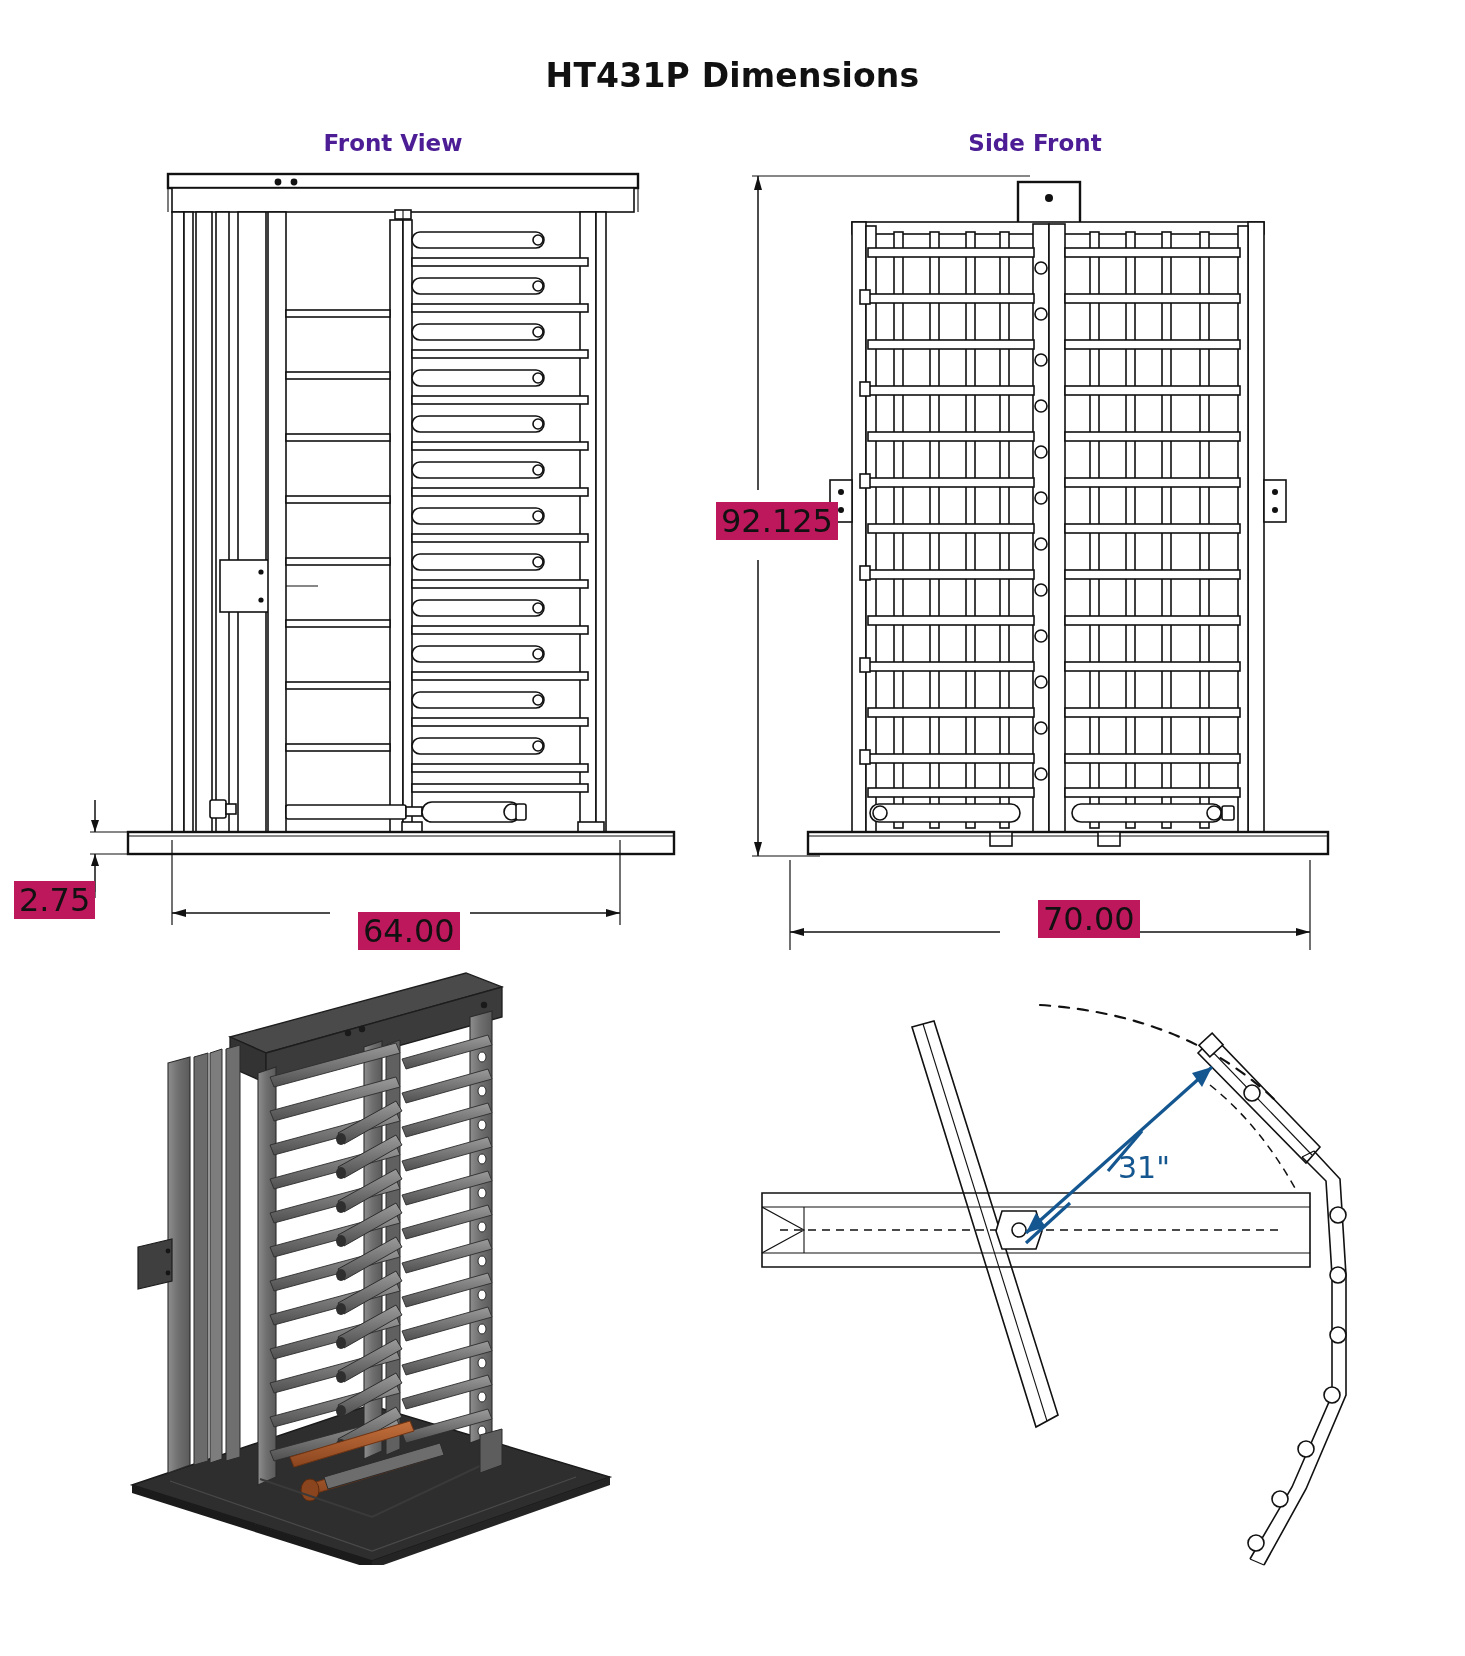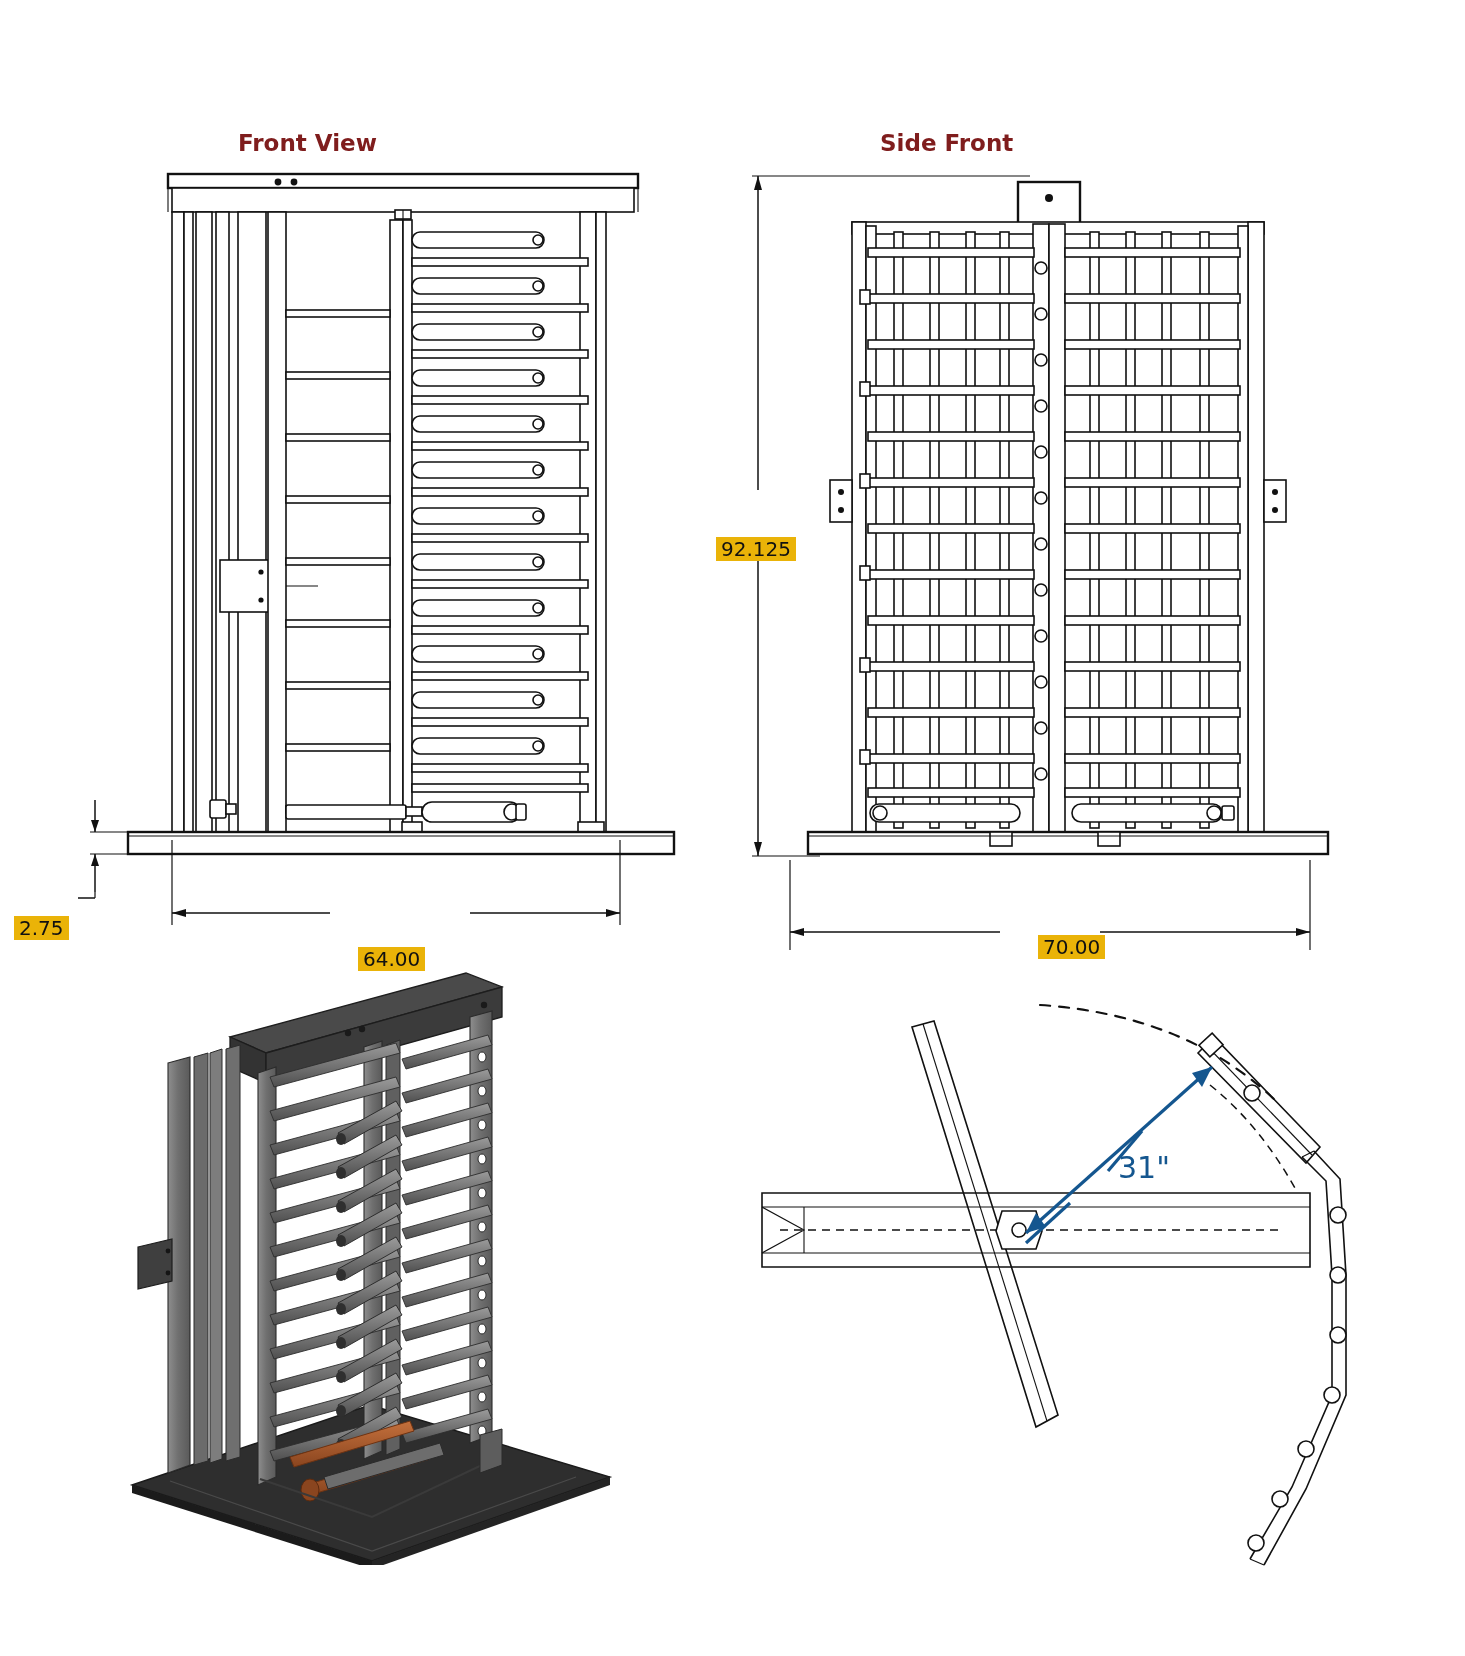--- a/index.html
+++ b/index.html
@@ -10,29 +10,29 @@
     color:#111;overflow:hidden;position:relative;
   }
   .sheet{position:relative;width:1465px;height:1656px;background:#fff;}
 
   
   .title{
     position:absolute;left:0;top:56px;width:1465px;text-align:center;
     font-size:33px;font-weight:bold;letter-spacing:.2px;color:#111;
   }
   .view-label{
-    position:absolute;font-size:23px;font-weight:bold;color:#7f1d1d;
-    text-align:left;white-space:nowrap;
+    position:absolute;font-size:23px;font-weight:bold;color:#4c1d95;
+    text-align:center;white-space:nowrap;
   }
   #lbl-front{left:238px;top:130px;width:310px;}
   #lbl-side{left:880px;top:130px;width:310px;}
 
   .dim-text{
-    position:absolute;font-size:20px;color:#111;white-space:nowrap;
-    background:#eab308;padding:0 5px;margin-top:35px;
+    position:absolute;font-size:32px;color:#111;white-space:nowrap;
+    background:#be185d;padding:0 5px;
   }
   .dim-blue{
     position:absolute;font-size:30px;color:#14568F;white-space:nowrap;
     font-weight:normal;
   }
 
   
   svg{position:absolute;display:block;}
   .ln{stroke:#111;fill:none;stroke-width:1.6;}
   .lnthin{stroke:#111;fill:none;stroke-width:1.1;}
@@ -43,20 +43,21 @@
   .bluearrow{stroke:#14568F;fill:none;stroke-width:3.2;}
   .bluefill{fill:#14568F;}
   .dash{stroke:#111;fill:none;stroke-width:2.2;stroke-dasharray:10 9;stroke-linecap:round;}
   .dashthin{stroke:#111;fill:none;stroke-width:1.5;stroke-dasharray:8 6;}
 </style>
 </head>
 <body>
 
 <div class="sheet">
 
+  <div class="title">HT431P Dimensions</div>
 
   <div class="view-label" id="lbl-front">Front View</div>
   <div class="view-label" id="lbl-side">Side Front</div>
 
   <svg id="svg-front" style="left:60px;top:160px;" width="620" height="790" viewBox="0 0 620 790">
 
     <rect class="wh2" x="108" y="14" width="470" height="14"></rect>
     <rect class="wh" x="112" y="28" width="462" height="24"></rect>
     <circle cx="218" cy="22" r="3.4" fill="#111"></circle>
     <circle cx="234" cy="22" r="3.4" fill="#111"></circle>

